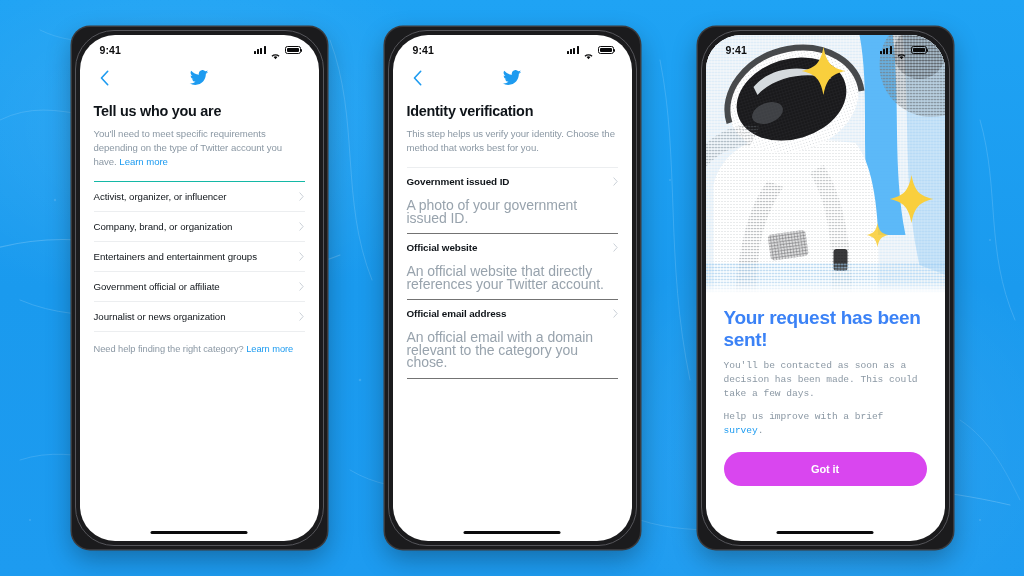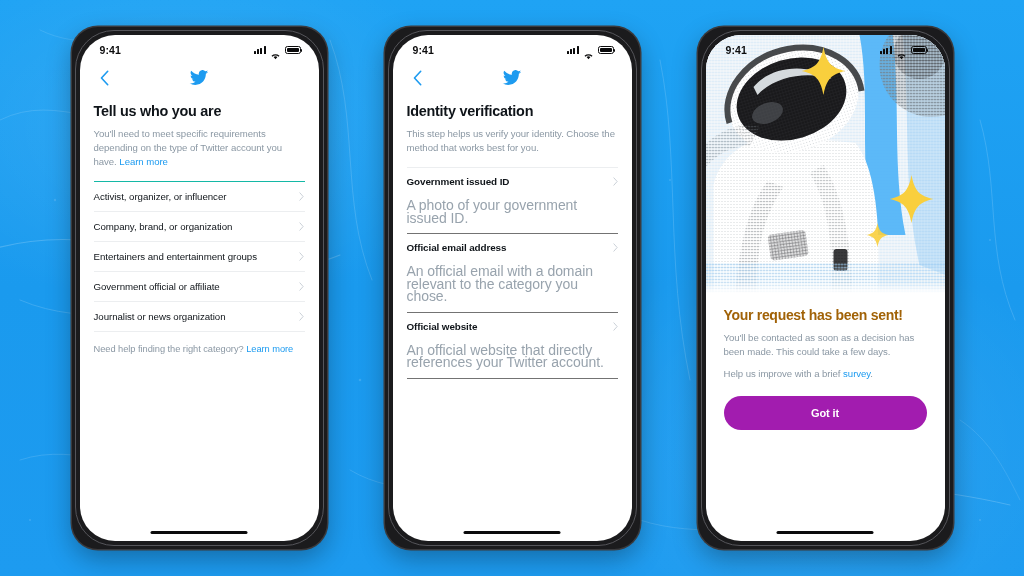--- a/index.html
+++ b/index.html
@@ -24,21 +24,21 @@
   
   .phones {
     position:absolute; inset:0;
     display:flex; align-items:center; justify-content:center;
     gap:58px;
   }
   .phone {
     position:relative;
     width:255px; height:522px;
     background:#1b1b1d;
-    border-radius:26px;
+    border-radius:18px;
     padding:8px;
     box-shadow:
       0 0 0 1.5px #3a3a3d,
       0 10px 26px rgba(0,0,0,.30);
     flex:0 0 auto;
   }
   .phone::after{
     content:""; position:absolute; inset:3px;
     border-radius:39px;
     border:1.5px solid #55555a;
@@ -148,31 +148,31 @@
     position:absolute; left:0; right:0; bottom:0; height:12px;
     background:linear-gradient(180deg, rgba(255,255,255,0), #ffffff);
   }
   .phone3 .statusbar { position:absolute; left:0; right:0; top:0; }
   .phone3 .screen { background:#fff; }
   .done-body {
     position:absolute; left:0; right:0; top:258px; bottom:0;
     padding:14px 18px 0;
   }
   .done-title {
-    font-size:14px; font-weight:700; color:#a16207; letter-spacing:-.3px;
+    font-size:19px; font-weight:700; color:#3b82f6; letter-spacing:-.3px;
   }
   .done-p {
     font-size:9.6px; line-height:14.2px; color:#8b98a4;
-    margin-top:8px; letter-spacing:-.05px;
+    margin-top:8px; letter-spacing:-.05px;font-family:Liberation Mono, monospace;
   }
   .done-p2 { }
   .cta {
     display:block; width:100%;
     margin-top:14px; padding:11px 0;
-    background:#a21caf; color:#ffffff;
+    background:#d946ef; color:#ffffff;
     border:none; border-radius:999px;
     font-family:inherit; font-size:11px; font-weight:700;
     letter-spacing:-.1px; cursor:pointer;
   }
 
   
   .home-ind {
     position:absolute; bottom:7px; left:50%; transform:translateX(-50%);
     width:97px; height:3.4px; background:#0b0b0c; border-radius:3px;
     z-index:6;
@@ -341,35 +341,35 @@
             <div class="method-head">
               <span class="method-title">Government issued ID</span>
               <svg class="chev" viewBox="0 0 6 11">
                   <path d="M1 1 L5 5.5 L1 10" fill="none" stroke="#c4cbd2" stroke-width="1.1" stroke-linecap="round" stroke-linejoin="round"></path>
                 </svg>
             </div>
             <div class="method-desc">A photo of your government issued ID.</div>
           </div>
           <div class="method-row">
             <div class="method-head">
+              <span class="method-title">Official website</span>
+              <svg class="chev" viewBox="0 0 6 11">
+                  <path d="M1 1 L5 5.5 L1 10" fill="none" stroke="#c4cbd2" stroke-width="1.1" stroke-linecap="round" stroke-linejoin="round"></path>
+                </svg>
+            </div>
+            <div class="method-desc">An official website that directly references your Twitter account.</div>
+          </div>
+          <div class="method-row">
+            <div class="method-head">
               <span class="method-title">Official email address</span>
               <svg class="chev" viewBox="0 0 6 11">
                   <path d="M1 1 L5 5.5 L1 10" fill="none" stroke="#c4cbd2" stroke-width="1.1" stroke-linecap="round" stroke-linejoin="round"></path>
                 </svg>
             </div>
             <div class="method-desc">An official email with a domain relevant to the category you chose.</div>
-          </div>
-          <div class="method-row">
-            <div class="method-head">
-              <span class="method-title">Official website</span>
-              <svg class="chev" viewBox="0 0 6 11">
-                  <path d="M1 1 L5 5.5 L1 10" fill="none" stroke="#c4cbd2" stroke-width="1.1" stroke-linecap="round" stroke-linejoin="round"></path>
-                </svg>
-            </div>
-            <div class="method-desc">An official website that directly references your Twitter account.</div>
           </div>
         </div>
       </div>
 
       <div class="home-ind"></div>
     </div>
   </div>
 
   <div class="phone phone3">
     <div class="screen">

